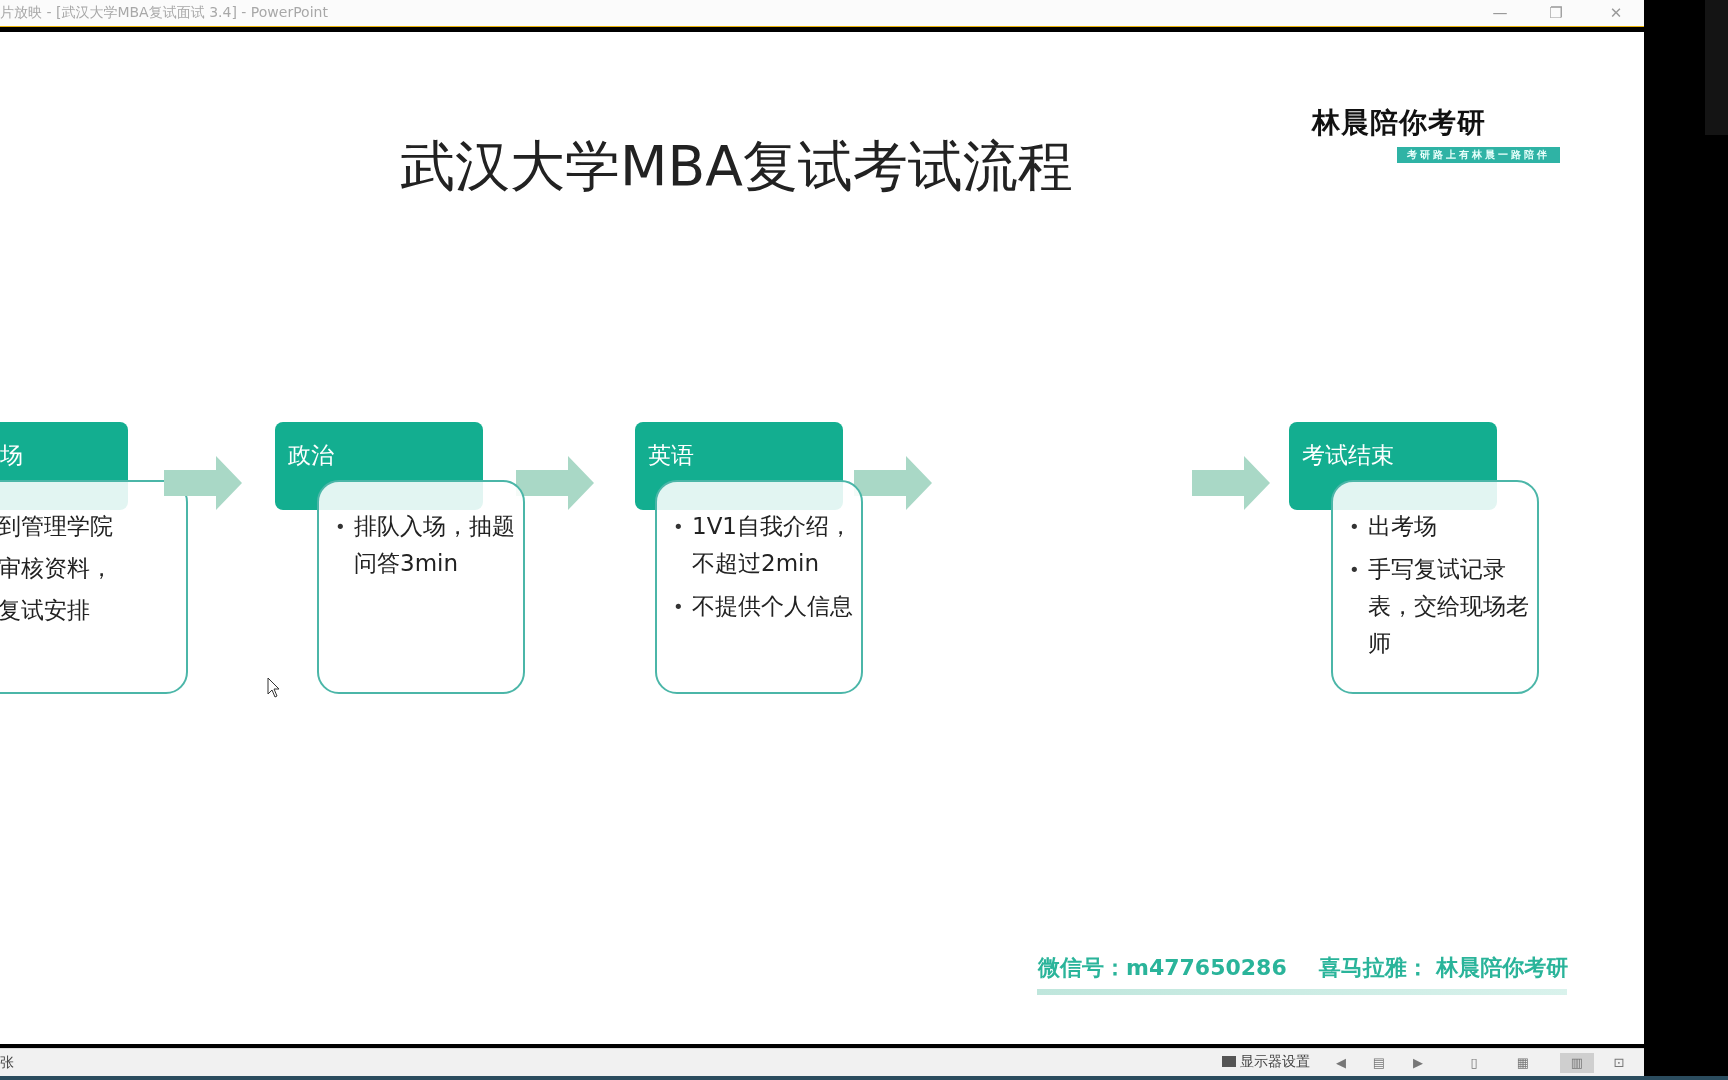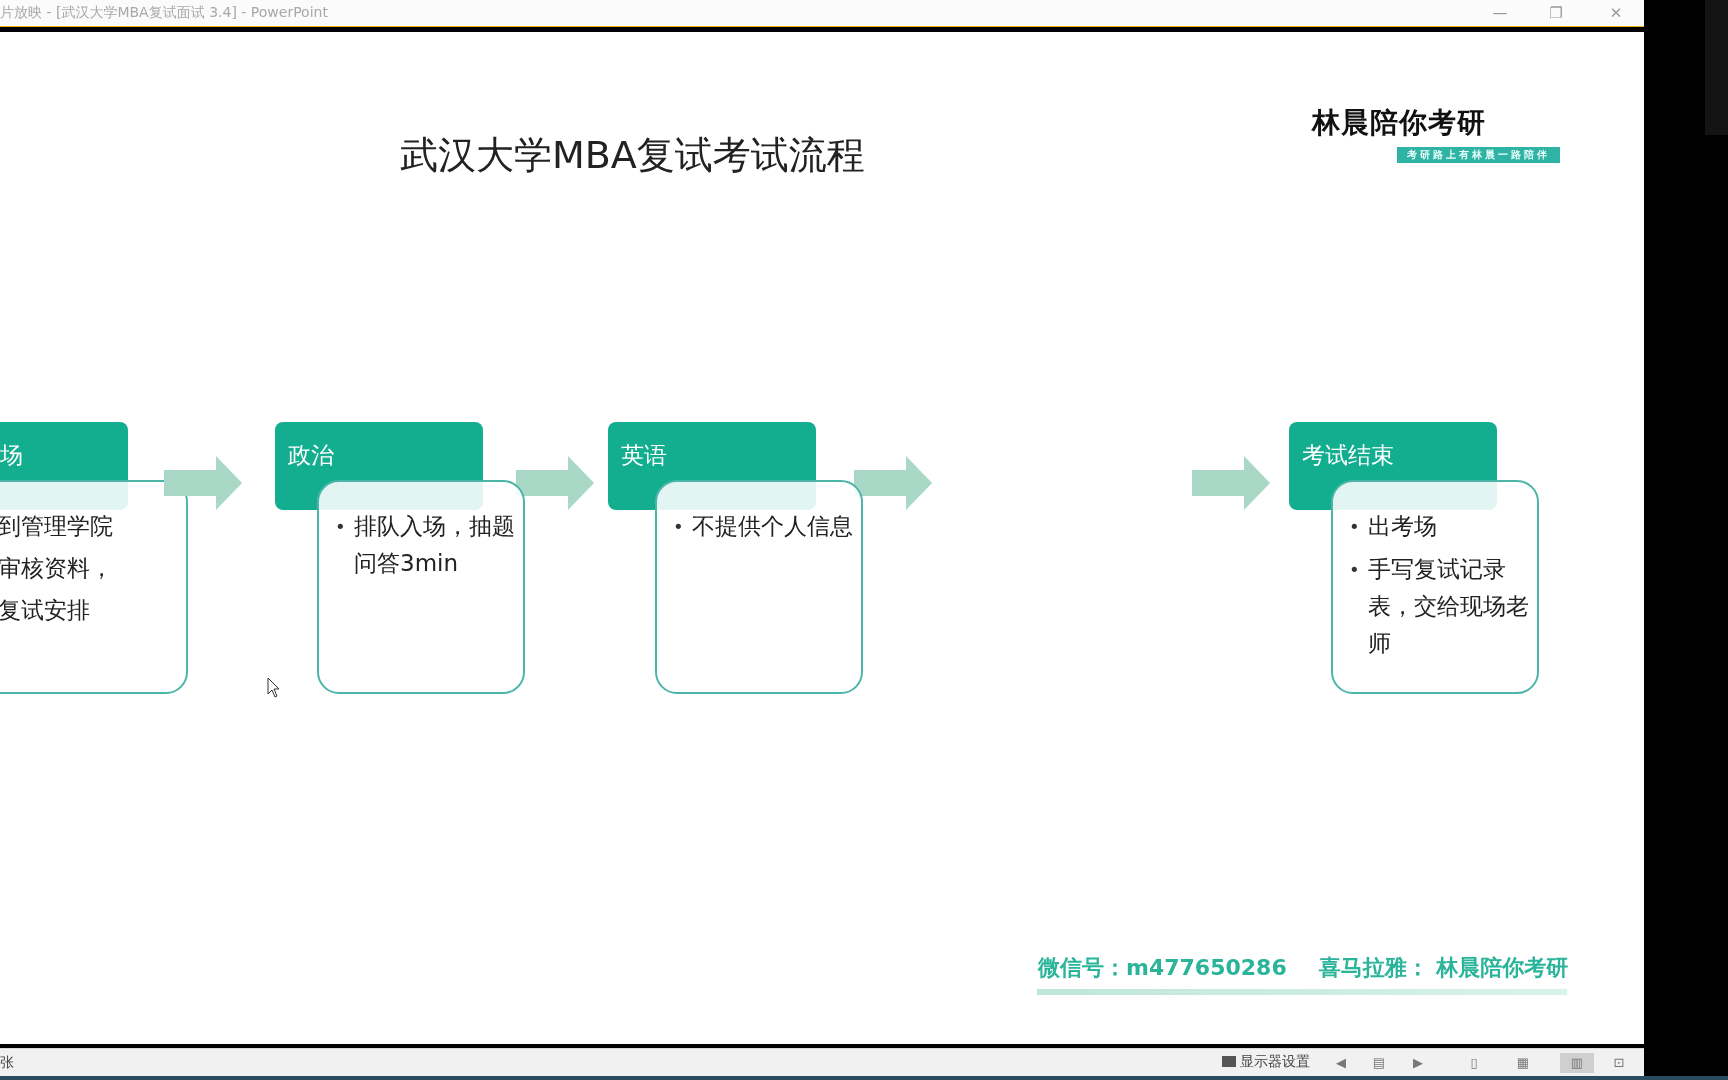--- a/index.html
+++ b/index.html
@@ -13,21 +13,21 @@
   }
   .titlebar .title {
     position:absolute; left:0; top:4px; font-size:14px; color:#a8a8a8; white-space:nowrap;
   }
   .winbtn { position:absolute; top:2px; width:40px; height:22px; color:#9a9a9a; font-size:15px; text-align:center; line-height:22px; }
   .blackband { position:absolute; left:0; top:27px; width:1644px; height:5px; background:#000; }
   .slide {
     position:absolute; left:0; top:32px; width:1644px; height:1012px; background:#fff; overflow:hidden;
   }
   .slide-title {
-    position:absolute; left:400px; top:98px; width:700px; font-size:38px; color:#222; white-space:nowrap; letter-spacing:0px;
+    position:absolute; left:400px; top:98px; width:700px; font-size:55px; color:#222; white-space:nowrap; letter-spacing:0px;
   }
   .logo-main {
     position:absolute; left:1312px; top:72px; font-size:28px; font-weight:bold; color:#111; white-space:nowrap; letter-spacing:1px;
   }
   .logo-sub {
     position:absolute; left:1397px; top:115px; width:163px; height:16px; background:#2fb3a5; color:#e8fffb;
     font-size:10px; font-weight:bold; text-align:center; line-height:16px; letter-spacing:3px; white-space:nowrap;
   }
   .step-head {
     position:absolute; top:390px; width:208px; height:88px; background:#13ae90; border-radius:8px;
@@ -109,25 +109,26 @@
 
   <div class="step-head" style="left:275px;">
     <span>政治</span>
   </div>
   <div class="step-body" style="left:317px;">
     <ul>
       <li>排队入场，抽题问答3min</li>
     </ul>
   </div>
 
-  <div class="step-head" style="left:608px;text-align:right;">
+  <div class="step-head" style="left:635px;text-align:right;">
     <span>英语</span>
   </div>
   <div class="step-body" style="left:655px;">
     <ul>
+      <li>1V1自我介绍，不超过2min</li>
       <li>不提供个人信息</li>
     </ul>
   </div>
 
 
   <div class="step-head" style="left:1289px;">
     <span>考试结束</span>
   </div>
   <div class="step-body" style="left:1331px;">
     <ul>

